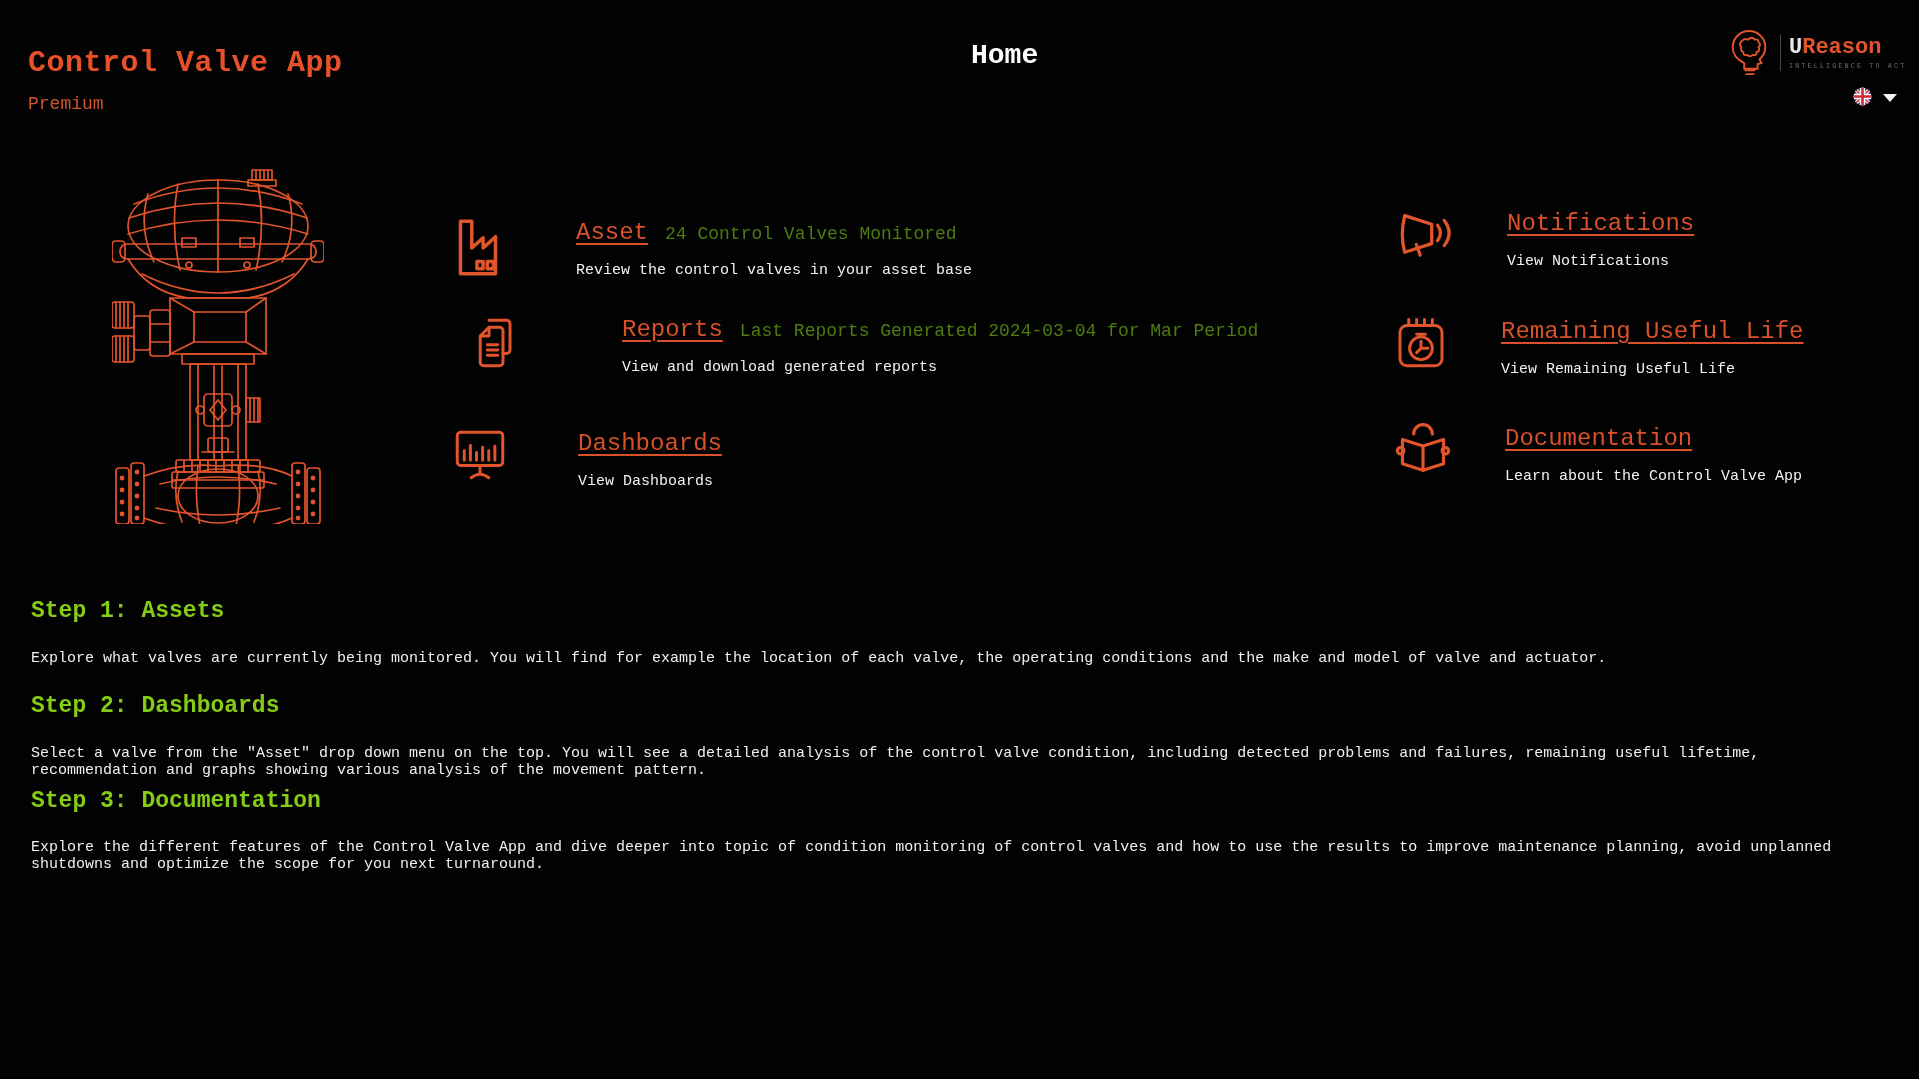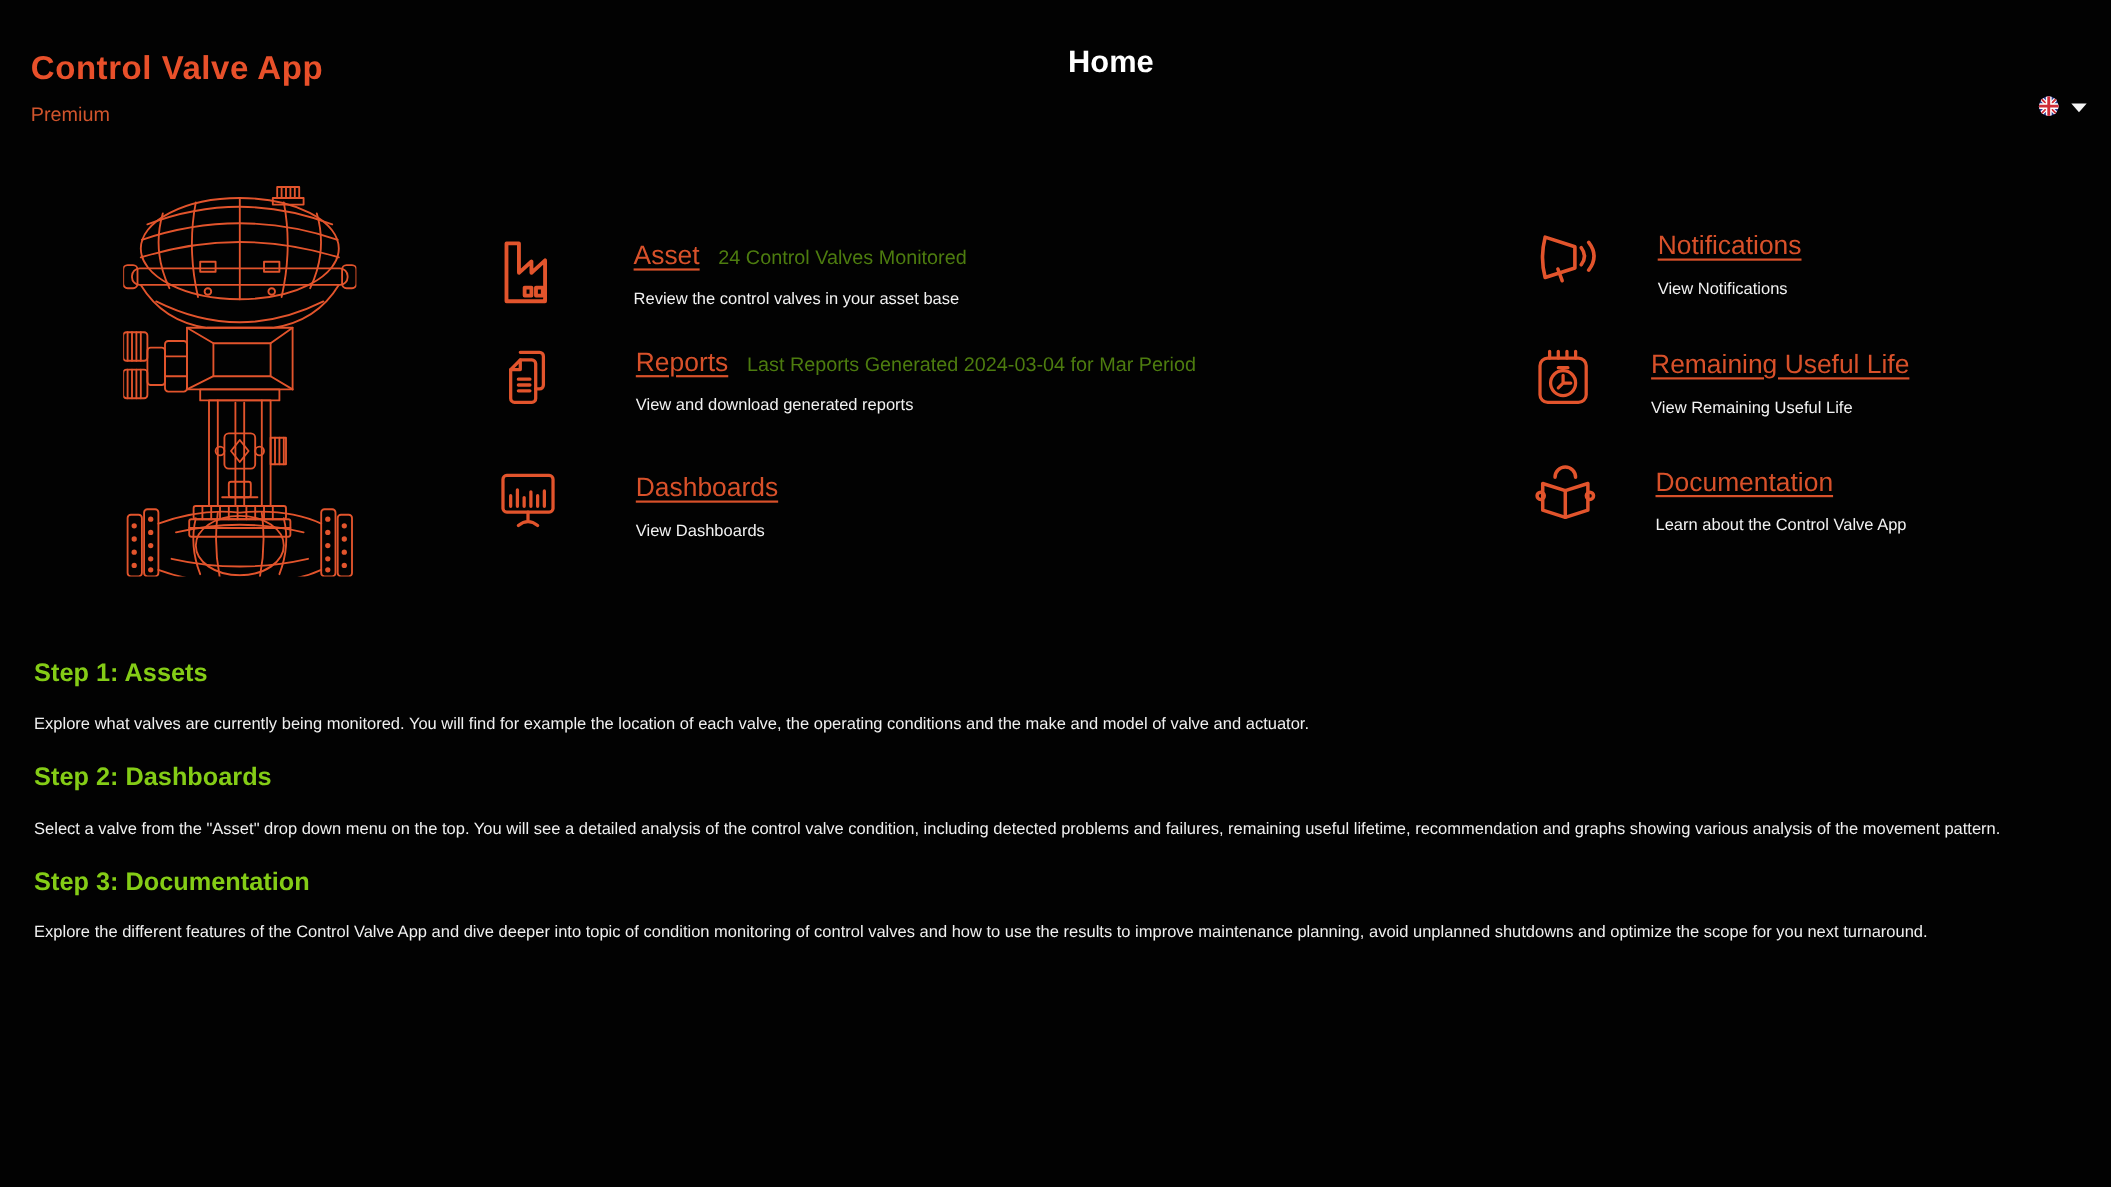--- a/index.html
+++ b/index.html
@@ -1,17 +1,17 @@
 <!DOCTYPE html>
 <html><head>
 <meta charset="utf-8">
 <style>
   html,body{margin:0;padding:0;background:#000;}
   #app{position:relative;width:1919px;height:1079px;background:#020202;overflow:hidden;
-       font-family:Liberation Sans, sans-serif;color:#f2f2f2;}
+       font-family:Liberation Mono, monospace;color:#f2f2f2;}
   .abs{position:absolute;}
 
   
   .app-title{left:28px;top:46px;font-size:30px;font-weight:bold;color:#e8502a;letter-spacing:.5px;}
   .premium{left:28px;top:94px;font-size:18px;color:#d0542c;}
   .page-title{left:971px;top:40px;font-size:28px;font-weight:bold;color:#fff;}
   .logo{left:1726px;top:28px;display:flex;align-items:center;gap:8px;cursor:pointer;}
   .logo-divider{width:1px;height:36px;background:#4a4a4a;}
   .brand-line{font-size:22px;font-weight:bold;line-height:1;}
   .brand-u{color:#e9e9e9;}
@@ -28,21 +28,21 @@
   .qrow{display:flex;align-items:flex-start;}
   .qrow .iconbox{flex:0 0 auto;}
   .qrow .textcol{margin-left:70px;padding-top:6px;}
   .qrow.right .textcol{margin-left:52px;}
   .titleline{display:flex;align-items:baseline;gap:17px;}
   a.qlink{color:#d8512a;font-size:24px;text-decoration:underline;text-underline-offset:4px;cursor:pointer;}
   .qsub{font-size:18px;color:#4d7c0f;}
   .qdesc{margin-top:16px;font-size:15px;color:#f2f2f2;}
 
   .row-l1{left:452px;top:194px;margin-top:19px;}
-  .row-l2{left:452px;top:310px;}
+  .row-l2{left:468px;top:310px;gap:28px;}
   .row-l3{left:452px;top:424px;}
   .row-r1{left:1393px;top:204px;}
   .row-r2{left:1393px;top:312px;}
   .row-r3{left:1393px;top:419px;}
 
   
   .step-h{font-size:23px;font-weight:bold;color:#84cc16;left:31px;}
   .step-p{font-size:15px;color:#f0f0f0;left:31px;width:1860px;}
   .h1{top:598px;} .p1{top:650px;}
   .h2{top:693px;} .p2{top:745px;}
@@ -56,20 +56,36 @@
 </style>
 </head>
 <body>
 
 <div id="app">
 
   <div class="abs app-title">Control Valve App</div>
   <div class="abs premium">Premium</div>
   <div class="abs page-title">Home</div>
 
+  <div class="abs logo">
+    <span>
+      <svg class="icon" width="46" height="50" viewBox="0 0 48 52">
+        <path class="stthin" d="M24,3 a17,17 0 0 1 17,17 c0,6 -2.5,9.5 -6,12.5 l2,4 -4,1 v5 h-14 v-6 c-7,-3.5 -12,-9 -12,-16.5 a17,17 0 0 1 17,-17 z"></path>
+        <path class="stthin" d="M16,14 q3,-4 7,-2 q4,-4 7,0 q4,-1 4,3 q3,2 0,5 q2,4 -2,5 q0,4 -4,3 q-3,3 -6,0 q-4,1 -4,-3 q-3,-1 -2,-5 q-3,-3 0,-6 z"></path>
+        <path class="stthin" d="M20,44 h10 M21,48 h8"></path>
+      </svg>
+    </span>
+    <span class="logo-divider"></span>
+    <span>
+      <div class="brand-line">
+        <span class="brand-u">U</span><span class="brand-rest">Reason</span>
+      </div>
+      <div class="brand-tagline">INTELLIGENCE TO ACT</div>
+    </span>
+  </div>
 
   <div class="abs lang">
     <span>
       <svg class="icon" width="19" height="19" viewBox="0 0 36 36">
         <defs>
             <clipPath id="fc">
               <circle cx="18" cy="18" r="17"></circle>
             </clipPath>
           </defs>
         <g clip-path="url(#fc)">

